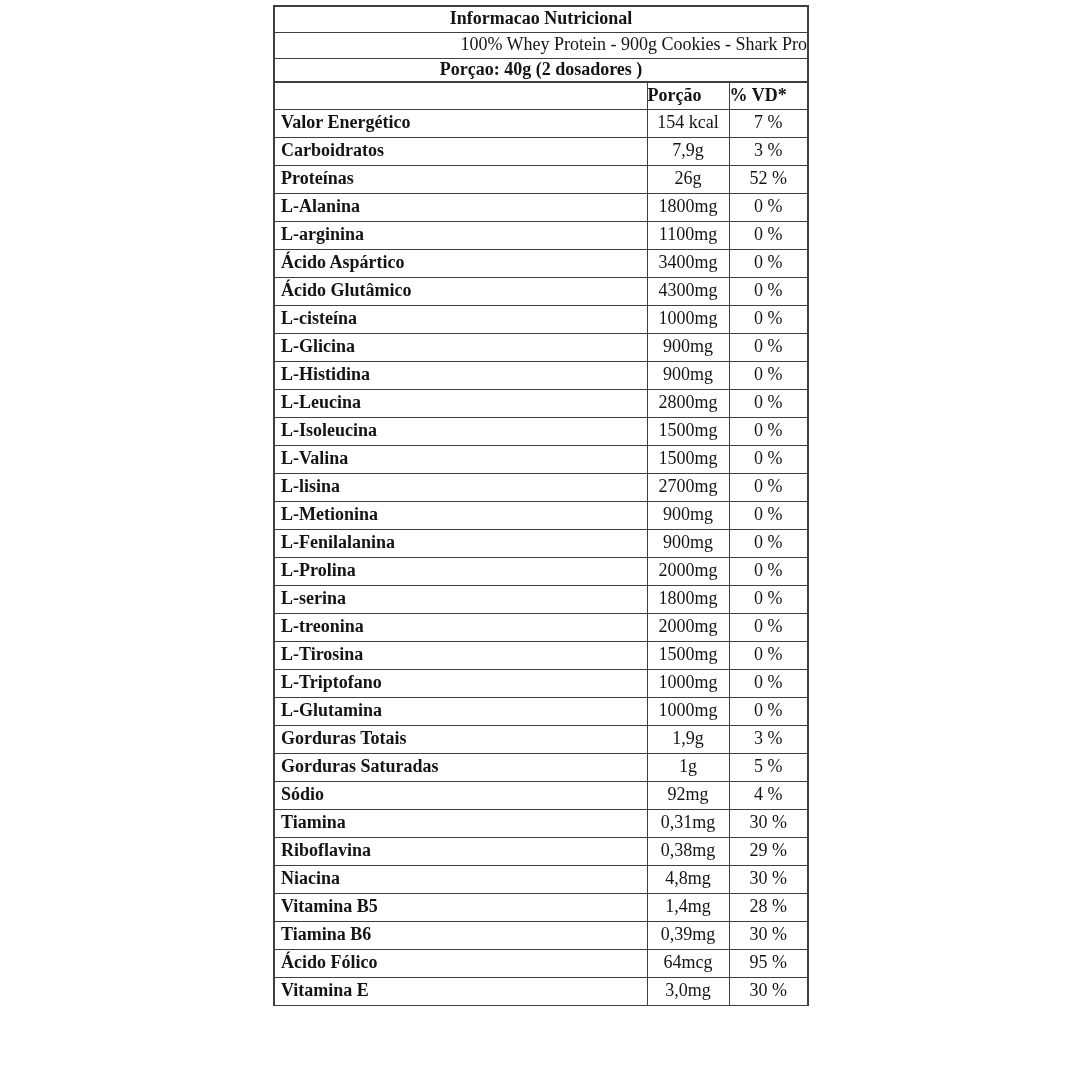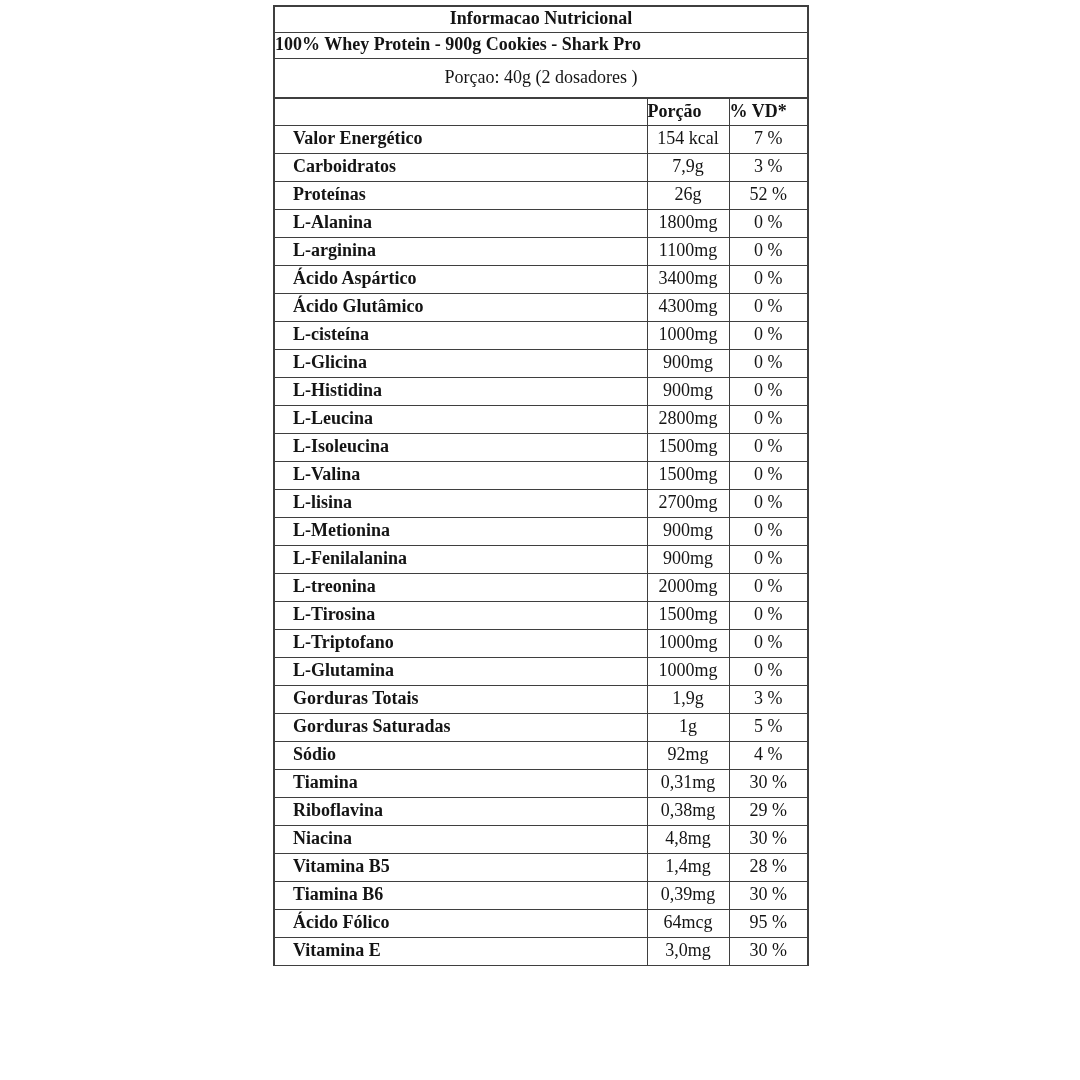--- a/index.html
+++ b/index.html
@@ -38,37 +38,37 @@
     white-space:nowrap;
   }
   tr.title-row td{
     height:26px;
     text-align:center;
     font-weight:bold;
     border-width:2px 2px 1px 2px;
   }
   tr.subtitle-row td{
     height:26px;
-    text-align:left;
+    text-align:right;
+    font-weight:normal;
+  }
+  tr.serving-row td{
+    height:24px;
+    text-align:center;
     font-weight:bold;
-  }
-  tr.serving-row td{
-    height:40px;
-    text-align:center;
-    font-weight:normal;
   }
   tr.header-row td{
     height:27px;
     font-weight:bold;
     border-top-width:2px;
   }
   tr.data-row td{height:28px;}
   td.label{
     text-align:left;
-    padding-left:18px;
+    padding-left:6px;
     font-weight:bold;
   }
   td.val{
     text-align:center;
     font-weight:normal;
   }
   
   table.nutrition tr td:first-child{border-left-width:2px;}
   table.nutrition tr td:last-child{border-right-width:2px;margin-top:20px;}
 </style>
@@ -188,21 +188,31 @@
     <td class="val">900mg</td>
     <td class="val">0 %</td>
   </tr>
 
   <tr class="data-row">
     <td class="label">L-Fenilalanina</td>
     <td class="val">900mg</td>
     <td class="val">0 %</td>
   </tr>
 
-
+  <tr class="data-row">
+    <td class="label">L-Prolina</td>
+    <td class="val">2000mg</td>
+    <td class="val">0 %</td>
+  </tr>
+
+  <tr class="data-row">
+    <td class="label">L-serina</td>
+    <td class="val">1800mg</td>
+    <td class="val">0 %</td>
+  </tr>
 
   <tr class="data-row">
     <td class="label">L-treonina</td>
     <td class="val">2000mg</td>
     <td class="val">0 %</td>
   </tr>
 
   <tr class="data-row">
     <td class="label">L-Tirosina</td>
     <td class="val">1500mg</td>

